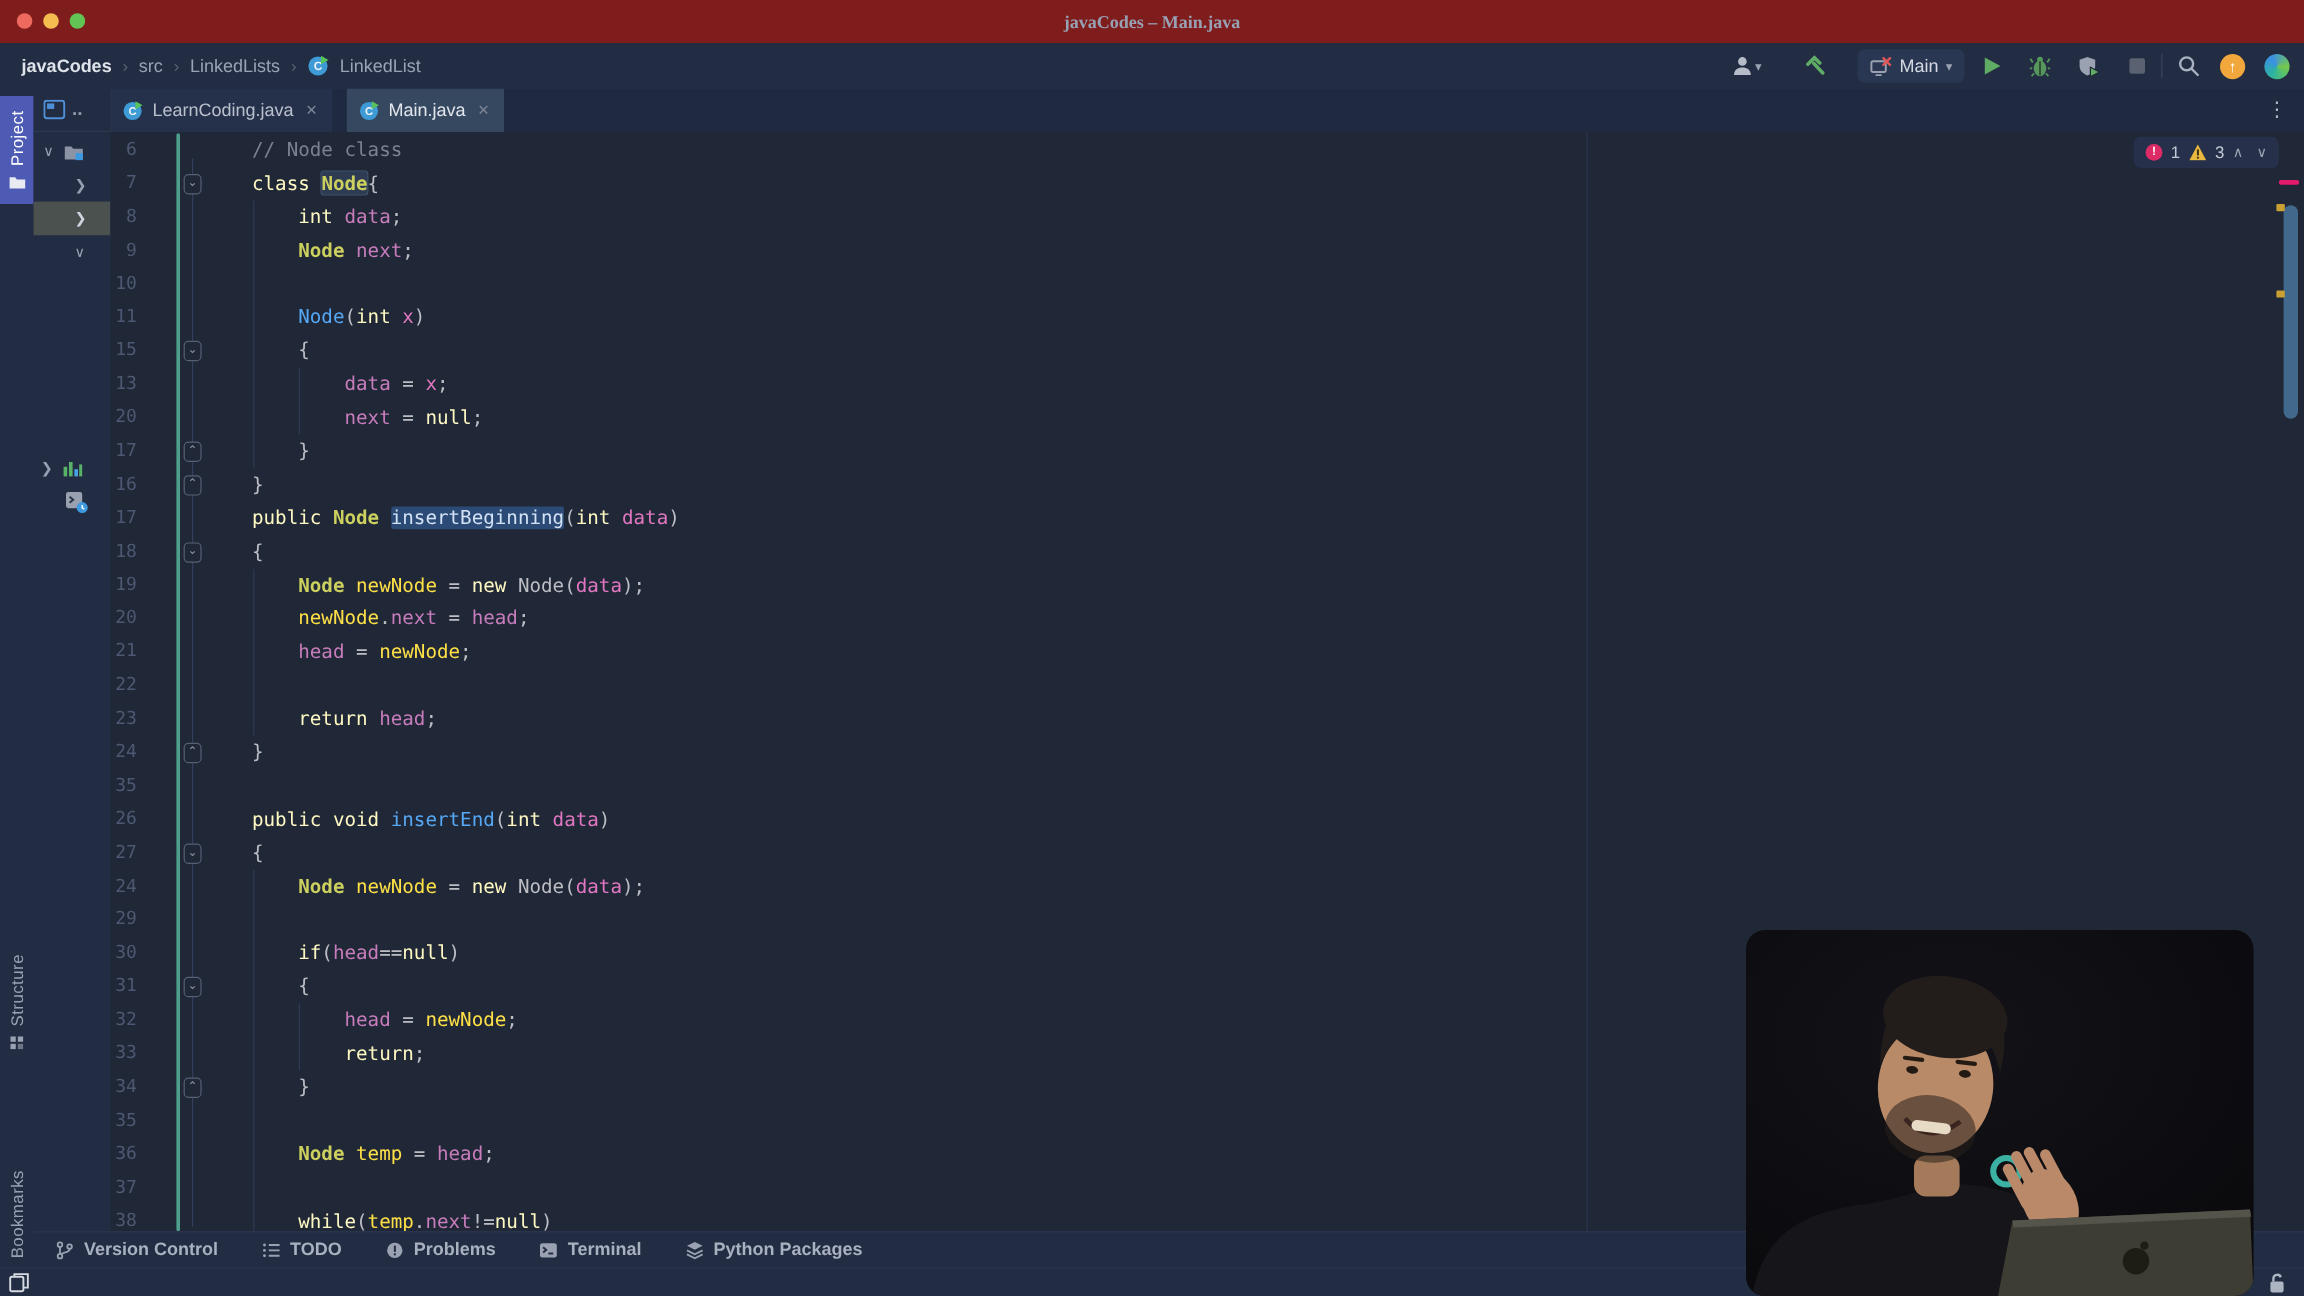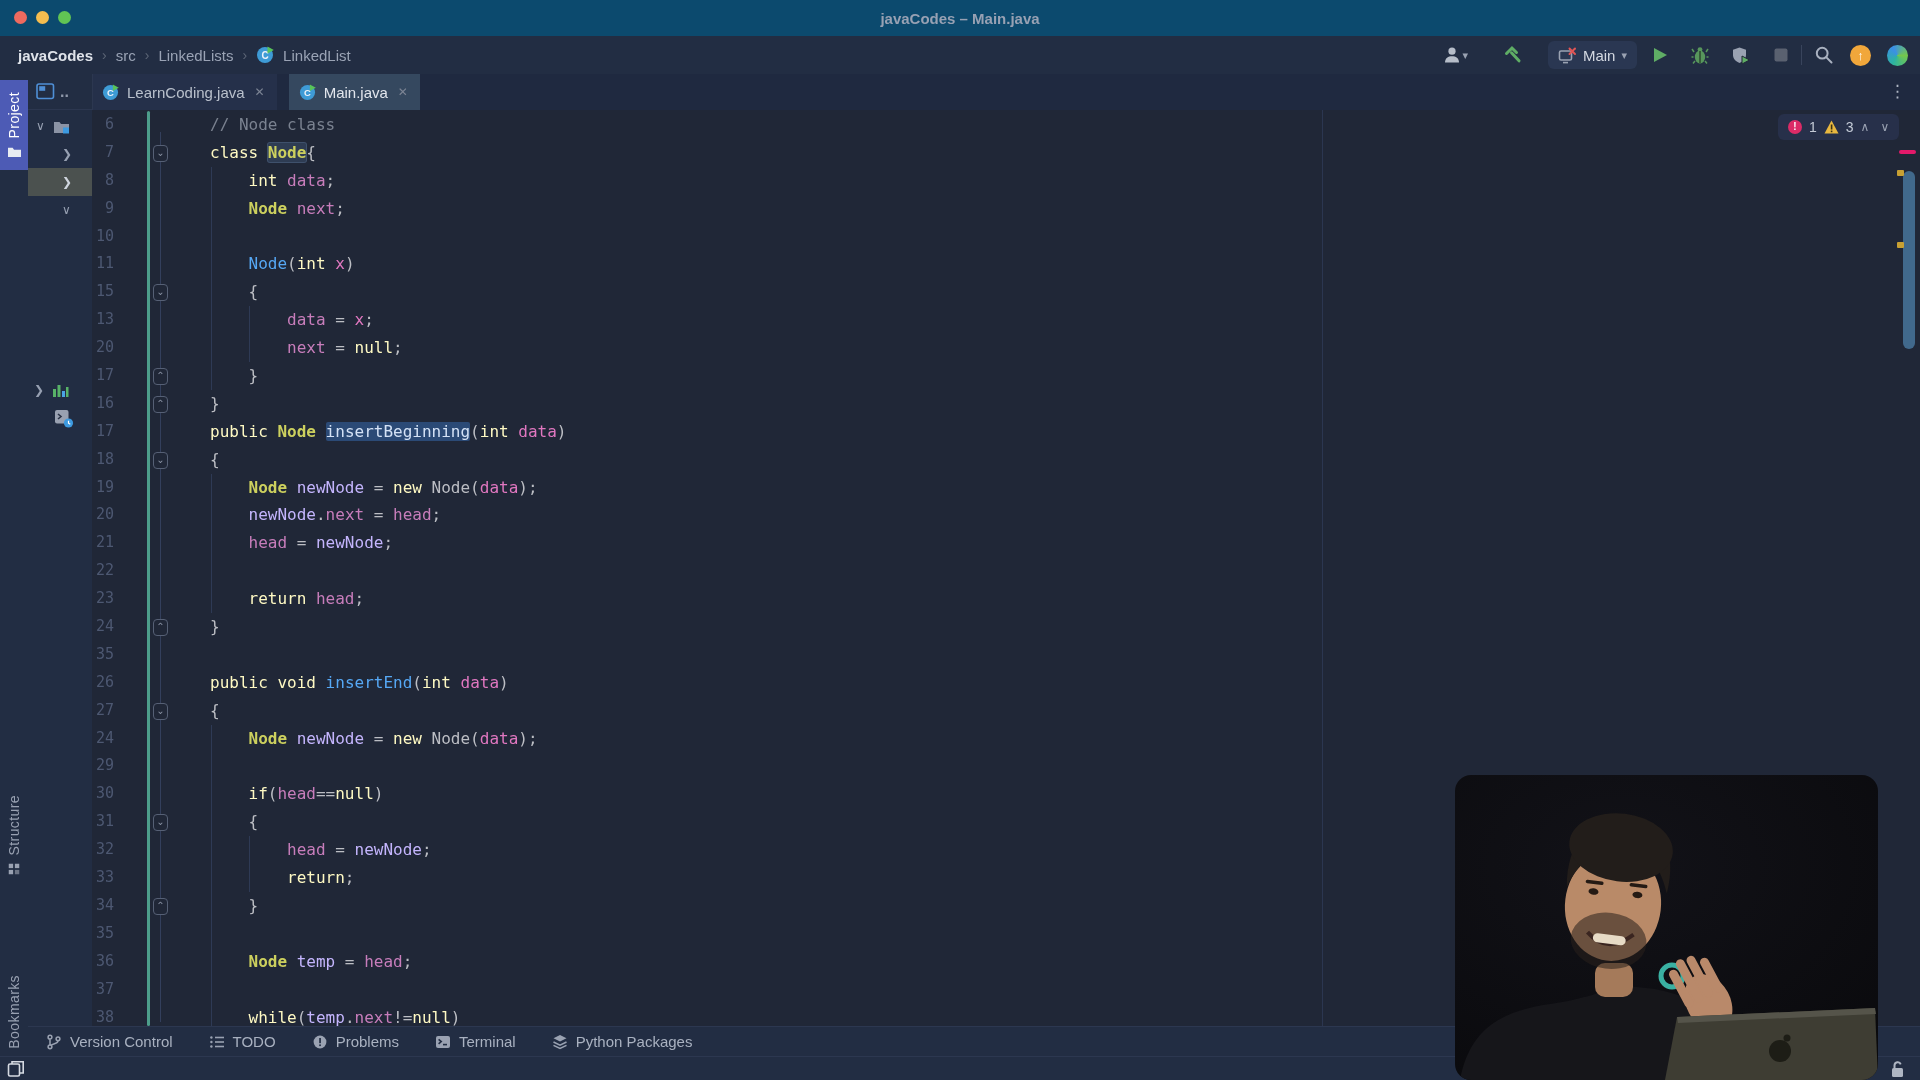--- a/index.html
+++ b/index.html
@@ -1,20 +1,20 @@
 <!DOCTYPE html>
 <html><head>
 <meta charset="utf-8">
 <style>
   html,body{margin:0;padding:0;background:#10141f;}
   #app{position:relative;width:1920px;height:1080px;overflow:hidden;
        background:#202737;font-family:"Liberation Sans",sans-serif;
        -webkit-font-smoothing:antialiased;}
   
-  .titlebar{position:absolute;left:0;top:0;width:1920px;height:36px;background:#0c4a6e;}
+  .titlebar{position:absolute;left:0;top:0;width:1920px;height:36px;background:#7f1d1d;font-family:Liberation Serif, serif;}
   .lights{position:absolute;left:14px;top:11px;display:flex;gap:9px;}
   .light{width:13px;height:13px;border-radius:50%;}
   .title{position:absolute;left:0;top:0;width:100%;height:36px;line-height:38px;text-align:center;
          color:#98a1b3;font-size:15px;font-weight:bold;}
   
   .navbar{position:absolute;left:0;top:36px;width:1920px;height:38px;background:#222d43;
           border-bottom:1px solid #2c3750;}
   .crumbs{position:absolute;left:18px;top:0;height:38px;display:flex;align-items:center;gap:9px;
           font-size:15px;color:#9aa3b5;}
   .crumb-root{color:#dfe3ea;font-weight:bold;}
@@ -63,38 +63,38 @@
   .marginline{position:absolute;left:1230px;top:0;width:1px;height:916px;background:#2b3650;}
   .code-row{position:relative;height:27.9px;}
   .ln{position:absolute;left:0;top:0;width:22px;text-align:right;color:#4d5872;
       font-family:"DejaVu Sans Mono",monospace;font-size:15px;line-height:27.9px;}
   .fold{position:absolute;left:61px;top:6px;width:13px;height:15px;border:1px solid #566075;
         border-radius:4px;color:#8b93a5;font-size:10px;line-height:14px;text-align:center;
         background:#202737;z-index:2;}
   .code-text{position:absolute;left:118px;top:0;margin:0;font-family:"DejaVu Sans Mono",monospace;
              font-size:16px;line-height:27.9px;white-space:pre;}
   .tk-pln{color:#bcbec4}.tk-com{color:#7a8290}.tk-kw{color:#fef9c3}
-  .tk-cls{color:#ccd05e;font-weight:bold}.tk-fld{color:#c77dbb}.tk-lcl{color:#c4b5fd}
+  .tk-cls{color:#ccd05e;font-weight:bold}.tk-fld{color:#c77dbb}.tk-lcl{color:#fde047}
   .tk-par{color:#e077c0}.tk-mth{color:#56a8f5}
   .tk-sel{color:#d4e2f6;background:#2b4a76;border-radius:2px;}
   .tk-hl{background:rgba(96,136,186,.22);box-shadow:0 0 0 1px rgba(122,160,210,.35);border-radius:2px;}
   
   .inspect{position:absolute;left:1778px;top:114px;height:26px;display:flex;align-items:center;gap:7px;
            background:#27304a;border-radius:6px;padding:0 10px;font-size:14px;color:#c3cad6;}
   .errdot{width:14px;height:14px;border-radius:50%;background:#dc2b67;color:#fff;font-size:10px;
           font-weight:bold;text-align:center;line-height:14px;}
   .ichev{color:#9aa2b2;font-size:12px;}
   
   .sb-thumb{position:absolute;left:1903px;top:171px;width:12px;height:178px;background:#41698c;border-radius:6px;}
   .sb-err{position:absolute;left:1899px;top:150px;width:17px;height:4px;background:#e3196a;border-radius:2px;}
   .sb-warn{position:absolute;left:1897px;width:7px;height:6px;background:#c8a033;border-radius:1px;}
   
   .bbar{position:absolute;left:28px;top:1026px;width:1892px;height:30px;background:#222d43;
         border-top:1px solid #2c3750;display:flex;align-items:center;gap:36px;padding-left:18px;
-        box-sizing:border-box;}
+        box-sizing:border-box;font-weight:bold;}
   .bitem{display:flex;align-items:center;gap:8px;color:#a9b1c0;font-size:15px;}
   .statusrow{position:absolute;left:0;top:1056px;width:1920px;height:24px;background:#222d43;
              border-top:1px solid #2c3750;}
   
   .webcam{position:absolute;left:1455px;top:775px;width:423px;height:305px;border-radius:16px;
           background:radial-gradient(120% 120% at 40% 30%, #121218 0%, #0a0a0d 70%);overflow:hidden;z-index:5;}
   svg{display:block;}
 </style>
 </head>
 <body>

